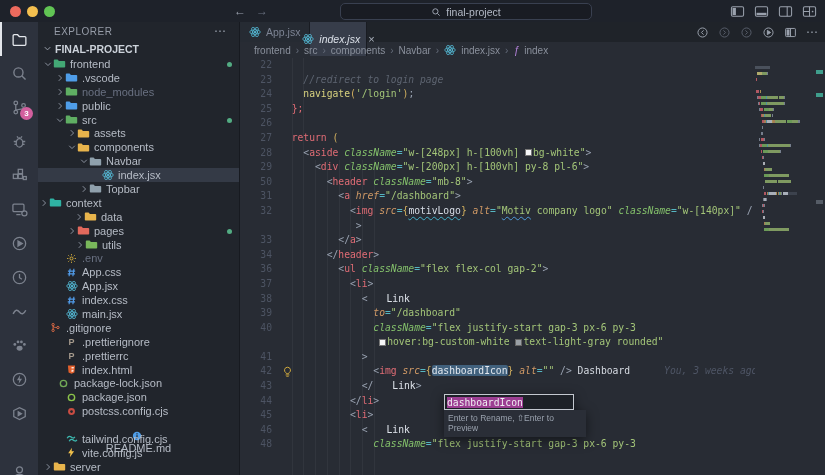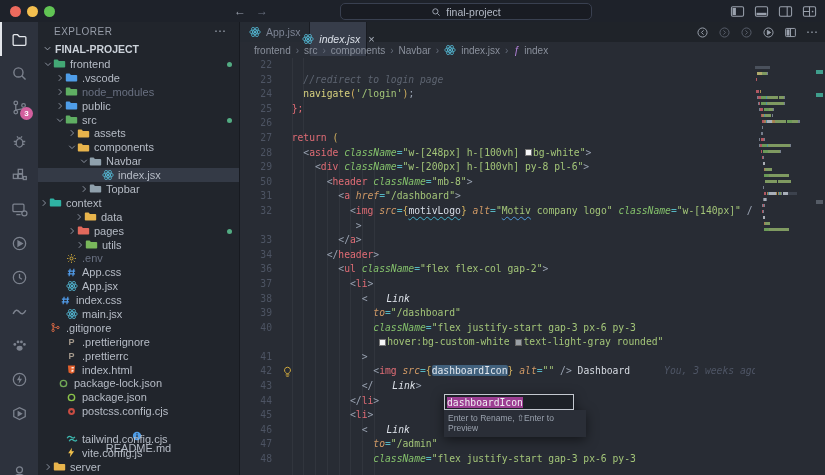--- a/index.html
+++ b/index.html
@@ -49,21 +49,21 @@
   #breadcrumb .sep{color:#646b79;}
   #breadcrumb .fx{color:#b180d7;font-style:italic;font-size:10.5px;}
   
   #code{position:absolute;left:0;top:36px;width:585px;height:417px;}
   .guide{position:absolute;width:1px;background:rgba(171,178,191,.07);}
   .crow{display:flex;height:14.6px;position:relative;font:9.7px/14.6px "DejaVu Sans Mono",monospace;white-space:pre;}
   .ln{width:38px;flex:none;text-align:right;padding-right:6px;color:#4d5463;box-sizing:border-box;}
   .ctx{margin-left:2px;}
   .tk-pln{color:#abb2bf;} .tk-cm{color:#5d6470;font-style:italic;} .tk-fn{color:#d8d27f;}
   .tk-brc{color:#d2b05f;} .tk-str,.tk-strq{color:#a3c578;} .tk-pun{color:#9aa3b2;}
-  .tk-tag{color:#e06c75;} .tk-comp{color:#dde2e9;font-style:italic;padding-left:19px;}
+  .tk-tag{color:#e06c75;} .tk-comp{color:#dde2e9;padding-left:19px;}
   .tk-attrg{color:#84c16b;font-style:italic;} .tk-attro{color:#d19a66;font-style:italic;}
   .tk-eq{color:#56b6c2;} .tk-kw{color:#e06c75;} .tk-white{color:#d6dbe2;}
   .tk-id{color:#d7dde6;text-decoration:underline wavy #43b1c9 1px;text-underline-offset:2px;}
   .tk-strq{text-decoration:underline wavy #4f9bd8 1px;text-underline-offset:2px;}
   .tk-sel{color:#e2e7ee;background:#41617d;border-radius:2px;}
   .tk-blame{color:#4e5565;font-style:italic;margin-left:34px;}
   .swatch{display:inline-block;width:7px;height:7px;margin:0 1px 0 0;vertical-align:-0.5px;box-sizing:border-box;}
   .swatch.w{background:#f5f6f7;border:1px solid #777;}
   .swatch.g{background:#9aa0a6;border:1px solid #666;}
   .bulb{position:absolute;left:42px;top:2px;}
@@ -484,21 +484,21 @@
               <g fill="none" stroke="#56c1de" stroke-width="1">
                 <ellipse cx="8" cy="8" rx="7" ry="2.8"></ellipse>
                 <ellipse cx="8" cy="8" rx="7" ry="2.8" transform="rotate(60 8 8)"></ellipse>
                 <ellipse cx="8" cy="8" rx="7" ry="2.8" transform="rotate(120 8 8)"></ellipse>
               </g>
               <circle cx="8" cy="8" r="1.5" fill="#56c1de"></circle>
             </svg>
           </span>
           <span class="lab">App.jsx</span>
         </div>
-        <div class="trow" style="padding-left: 10px;">
+        <div class="trow" style="padding-left: 16px;">
           <span class="chv"></span>
           <span class="fic">
             <svg width="11" height="11" viewBox="0 0 16 16">
               <g stroke="#519cea" stroke-width="1.7" fill="none">
                 <path d="M6 2.5L4.5 13.5M11.5 2.5L10 13.5M2.8 6h10.5M2.5 10h10.5"></path>
               </g>
             </svg>
           </span>
           <span class="lab">index.css</span>
         </div>
@@ -761,21 +761,20 @@
         <div class="crow"><span class="ln">42</span><span class="bulb"><svg width="11" height="11" viewBox="0 0 16 16">
               <g fill="none" stroke="#e2b73e" stroke-width="1.3">
                 <path d="M5.2 13h5.6M6.2 15h3.6" stroke-width="1.1"></path>
                 <path d="M8 1.8a4.3 4.3 0 0 1 2.4 7.9c-.6.4-.9 1-.9 1.6H6.5c0-.6-.3-1.2-.9-1.6A4.3 4.3 0 0 1 8 1.8z"></path>
               </g>
             </svg></span><span class="ctx"><span class="tk-pln">                </span><span class="tk-pun">&lt;</span><span class="tk-tag">img</span><span class="tk-pln"> </span><span class="tk-attro">src</span><span class="tk-eq">=</span><span class="tk-brc">{</span><span class="tk-sel">dashboardIcon</span><span class="tk-brc">}</span><span class="tk-pln"> </span><span class="tk-attro">alt</span><span class="tk-eq">=</span><span class="tk-str">""</span><span class="tk-pun"> /&gt;</span><span class="tk-white"> Dashboard</span><span class="tk-blame">You, 3 weeks ago</span></span></div>
         <div class="crow"><span class="ln">43</span><span class="ctx"><span class="tk-pln">              </span><span class="tk-pun">&lt;/</span><span class="tk-comp">Link</span><span class="tk-pun">&gt;</span></span></div>
         <div class="crow"><span class="ln">44</span><span class="ctx"><span class="tk-pln">            </span><span class="tk-pun">&lt;/</span><span class="tk-tag">li</span><span class="tk-pun">&gt;</span></span></div>
         <div class="crow"><span class="ln">45</span><span class="ctx"><span class="tk-pln">            </span><span class="tk-pun">&lt;</span><span class="tk-tag">li</span><span class="tk-pun">&gt;</span></span></div>
         <div class="crow"><span class="ln">46</span><span class="ctx"><span class="tk-pln">              </span><span class="tk-pun">&lt;</span><span class="tk-comp">Link</span></span></div>
-        <div class="crow"><span class="ln">47</span><span class="ctx"><span class="tk-pln">                </span><span class="tk-attro">to</span><span class="tk-eq">=</span><span class="tk-str">"/admin"</span></span></div>
         <div class="crow"><span class="ln">48</span><span class="ctx"><span class="tk-pln">                </span><span class="tk-attrg">className</span><span class="tk-eq">=</span><span class="tk-str">"flex justify-start gap-3 px-6 py-3</span></span></div>
       </div>
     <div id="minimap">
         <div class="mrow"></div>
         <div class="mrow">
           <span class="mseg" style="left: 0px; width: 15.4px; background: rgb(74, 81, 92);"></span>
         </div>
         <div class="mrow">
           <span class="mseg" style="left: 2.2px; width: 4.4px; background: rgb(176, 171, 108);"></span>
           <span class="mseg" style="left: 6.6px; width: 1px; background: rgb(169, 143, 82);"></span>

